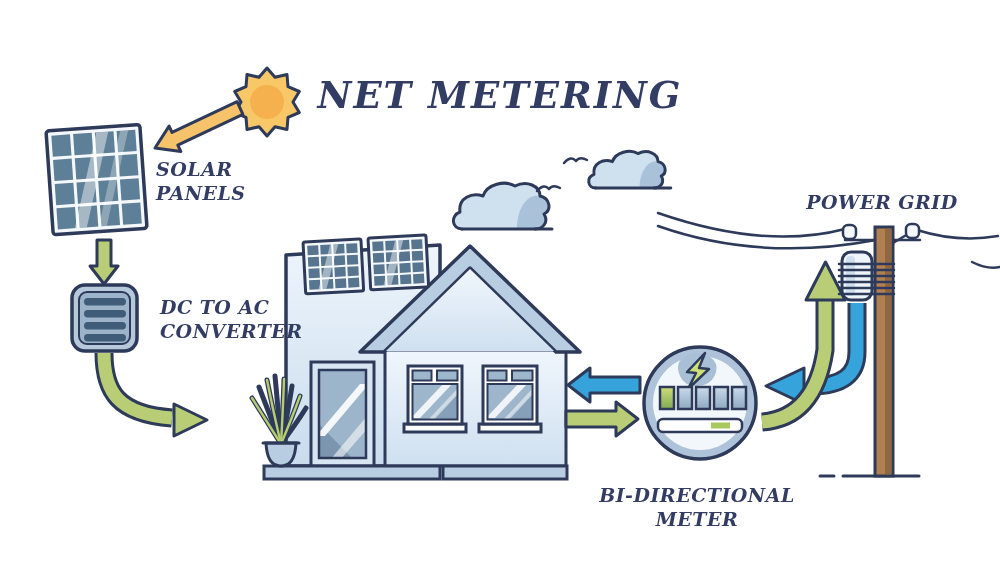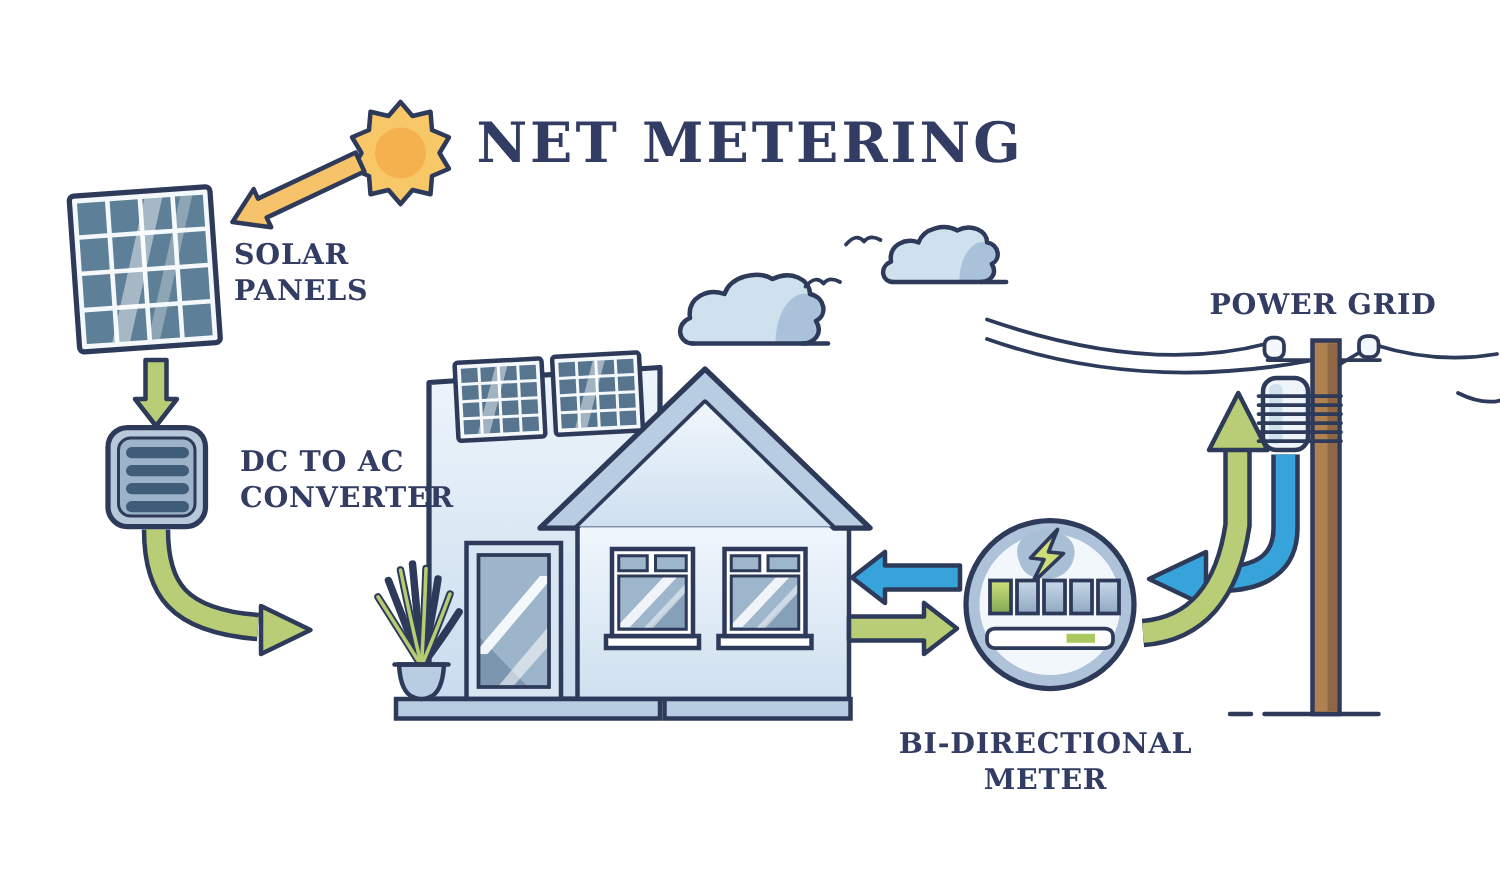--- a/index.html
+++ b/index.html
@@ -1,16 +1,16 @@
 <!DOCTYPE html>
 <html><head>
 <meta charset="utf-8">
 <style>
   html,body{margin:0;padding:0;background:#ffffff;}
-  .canvas{position:relative;width:1000px;height:579px;background:#ffffff;overflow:hidden;}
+  .canvas{position:relative;width:1000px;height:579px;background:#ffffff;overflow:hidden;font-style:italic;}
   svg{position:absolute;left:0;top:0;}
   text{font-family:"DejaVu Serif","Liberation Serif",serif;font-weight:bold;fill:#333d63;}
   .title-text{font-size:37px;letter-spacing:2px;}
   .label-text{font-size:19px;letter-spacing:.5px;}
   .outline{stroke:#2e3a59;stroke-linejoin:round;stroke-linecap:round;fill:none;}
 </style>
 </head>
 <body>
 
 <div class="canvas">

